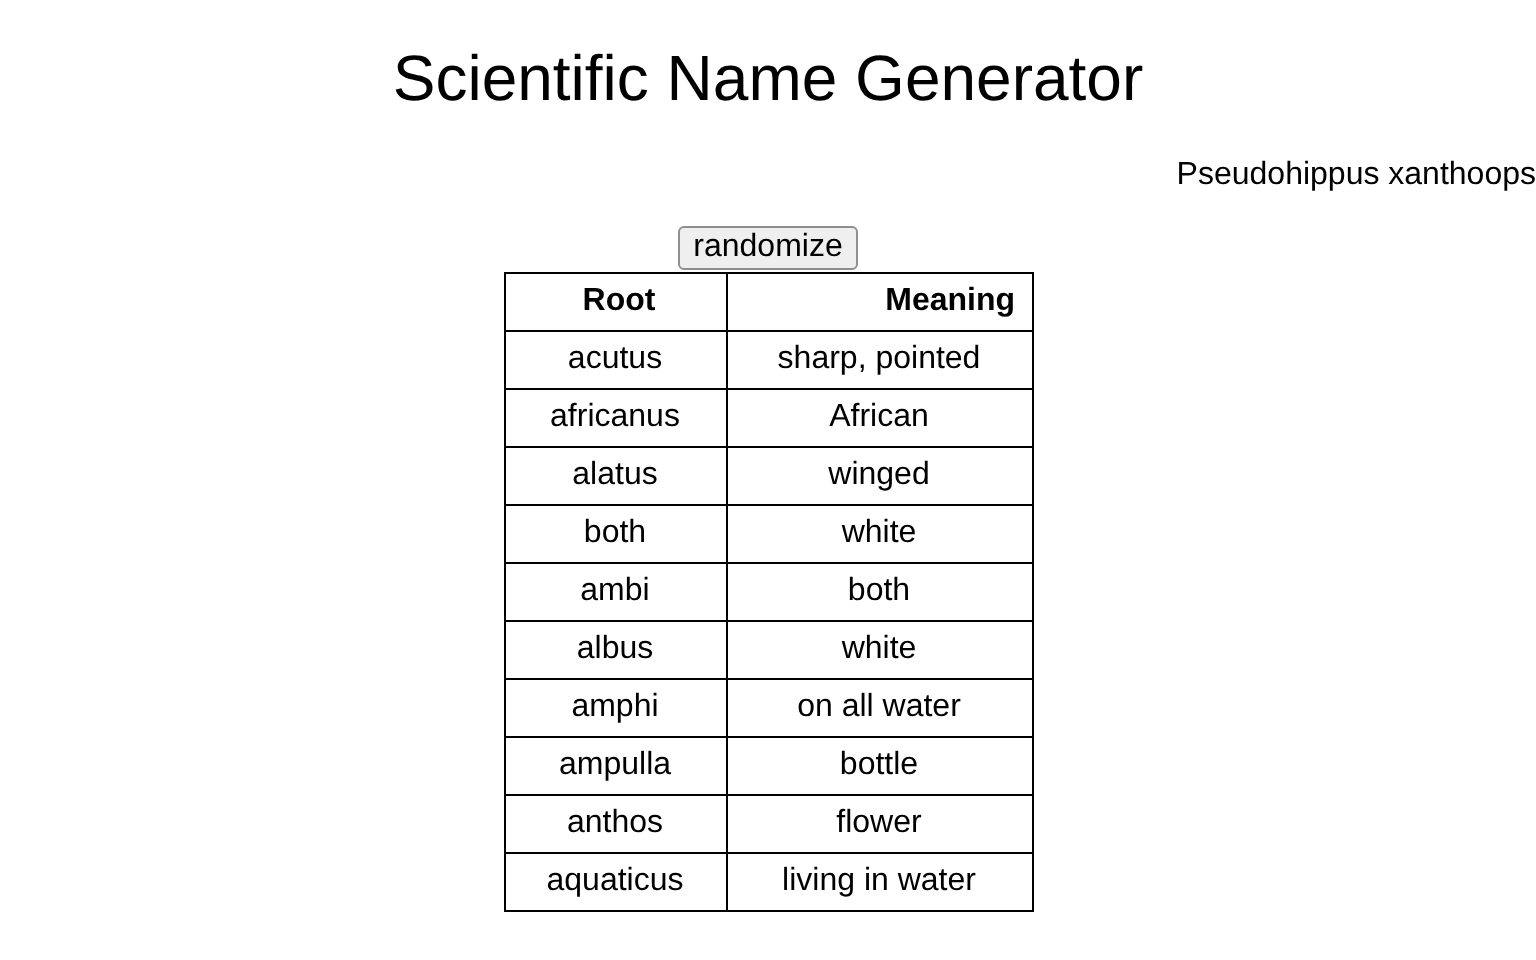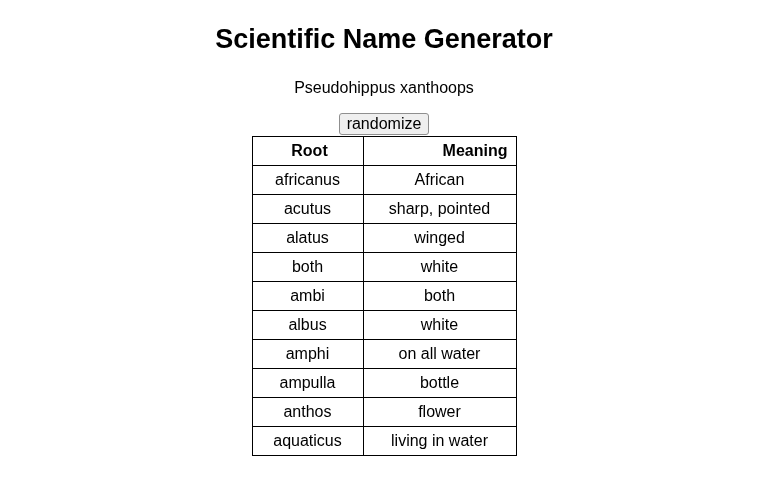--- a/index.html
+++ b/index.html
@@ -7,29 +7,30 @@
     width: 768px;
     height: 480px;
     overflow: hidden;
     background: #ffffff;
     color: #000000;
     font-family: "Liberation Sans", sans-serif;
     font-size: 16px;
     text-align: center;
   }
   h1.page-title {
-    font-size: 27px;
-    font-weight: bold;
+    font-size: 32px;
+    font-weight: normal;
     margin: 21px 0;
     line-height: 37px;
   }
   p.generated-name {
     font-size: 16px;
     margin: 16px 0;
     line-height: 18px;
+    text-align: right;
   }
   .btn-row { margin: 0; }
   button.randomize {
     font-family: "Liberation Sans", sans-serif;
     font-size: 16px;
     line-height: 18px;
     color: #000000;
     background: #efefef;
     border: 1px solid #8f8f8f;
     border-radius: 3px;
@@ -68,26 +69,26 @@
 
   <table class="roots-table">
     <thead>
       <tr>
         <th class="root-col">Root</th>
         <th class="meaning-col">Meaning</th>
       </tr>
     </thead>
     <tbody>
         <tr>
+          <td>acutus</td>
+          <td>sharp, pointed</td>
+        </tr>
+        <tr>
           <td>africanus</td>
           <td>African</td>
-        </tr>
-        <tr>
-          <td>acutus</td>
-          <td>sharp, pointed</td>
         </tr>
         <tr>
           <td>alatus</td>
           <td>winged</td>
         </tr>
         <tr>
           <td>both</td>
           <td>white</td>
         </tr>
         <tr>

